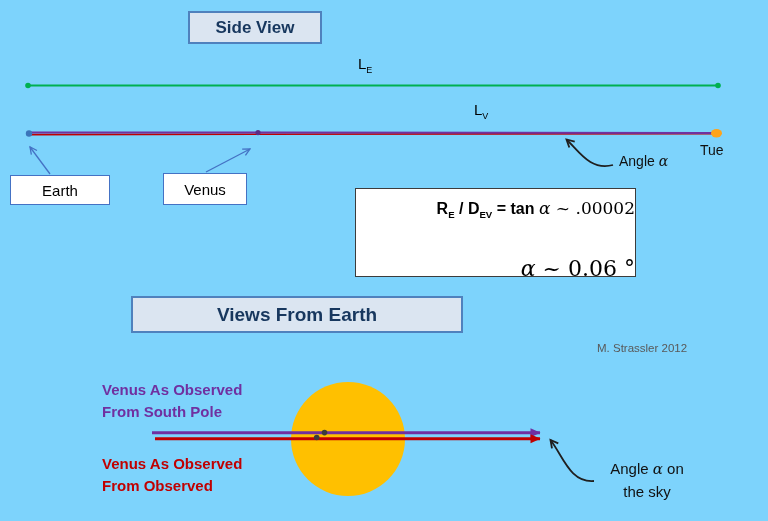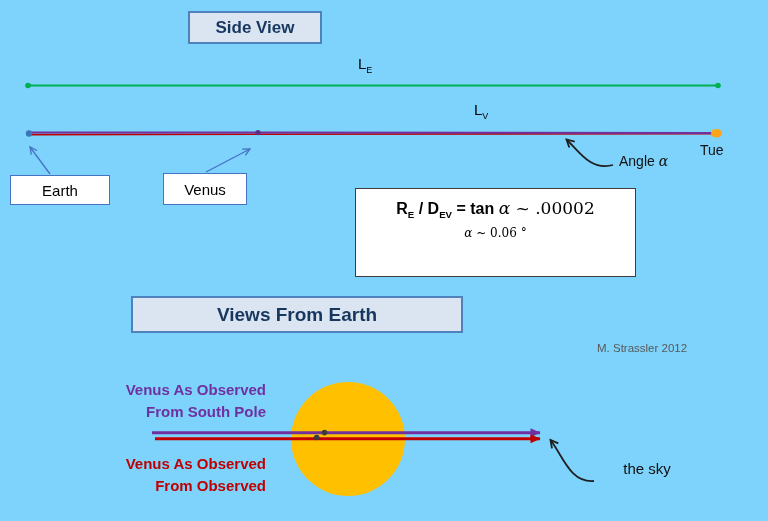--- a/index.html
+++ b/index.html
@@ -21,23 +21,23 @@
   }
   .t16{font-size:15px;text-align:center;}
   sub{font-size:.6em;}
   .math{font-family:"DejaVu Serif","Liberation Serif",serif;}
   .alpha{font-family:"DejaVu Serif","Liberation Serif",serif;font-style:italic;}
   .formula-box{
     border:1px solid #3c3c3c;background:#fff;box-sizing:border-box;text-align:center;
   }
   .formula-l1{margin-top:9px;font-size:16px;font-weight:600;}
   .formula-l1 .math,.formula-l1 .alpha{font-size:17px;font-weight:400;}
-  .formula-l2{margin-top:6px;font-size:12px;font-family:"DejaVu Serif","Liberation Serif",serif;}
+  .formula-l2{margin-top:36px;font-size:22px;font-family:"DejaVu Serif","Liberation Serif",serif;}
   .credit{font-size:11.5px;color:#595959;}
-  .obs-label{width:164px;text-align:right;font-size:15px;font-weight:600;line-height:22px;}
+  .obs-label{width:164px;text-align:left;font-size:15px;font-weight:600;line-height:22px;}
   .south{color:#7030a0;}
   .equator{color:#c00000;}
   .angle-sky{width:100px;text-align:center;font-size:15px;line-height:21.5px;color:#111;}
   .small-label{font-size:14px;color:#111;}
 </style>
 </head>
 <body>
 
 <div id="canvas">
 
@@ -104,21 +104,21 @@
   </div>
 
   <div class="abs callout-box" style="left:10px;top:175px;width:100px;height:30px;">
     <span>Earth</span>
   </div>
 
   <div class="abs callout-box" style="left:163px;top:173px;width:84px;height:32px;">
     <span>Venus</span>
   </div>
 
-  <div class="abs formula-box" style="left:355px;top:188px;width:281px;height:89px;">
+  <div class="abs formula-box" style="left:355px;top:188px;width:281px;height:89px;text-align:right;">
     <div class="formula-l1">
       <span>R</span><sub>E</sub><span> / </span><span>D</span><sub>EV</sub><span> = tan </span><span class="alpha">α</span><span class="math"> ~ .00002</span>
     </div>
     <div class="formula-l2">
       <span class="alpha">α</span><span> ~ 0.06 °</span>
     </div>
   </div>
 
   <div class="abs credit" style="left:597px;top:302px;margin-top:40px;">M. Strassler 2012</div>
 
@@ -130,16 +130,19 @@
     <div>Venus As Observed</div>
     <div>From South Pole</div>
   </div>
 
   <div class="abs obs-label equator" style="left:102px;top:453px;">
     <div>Venus As Observed</div>
     <div>From Observed</div>
   </div>
 
   <div class="abs angle-sky" style="left:597px;top:458px;">
+    <div>
+      <span>Angle </span><span class="alpha">α</span><span> on</span>
+    </div>
     <div>the sky</div>
   </div>
 
 </div>
 
 </body></html>

